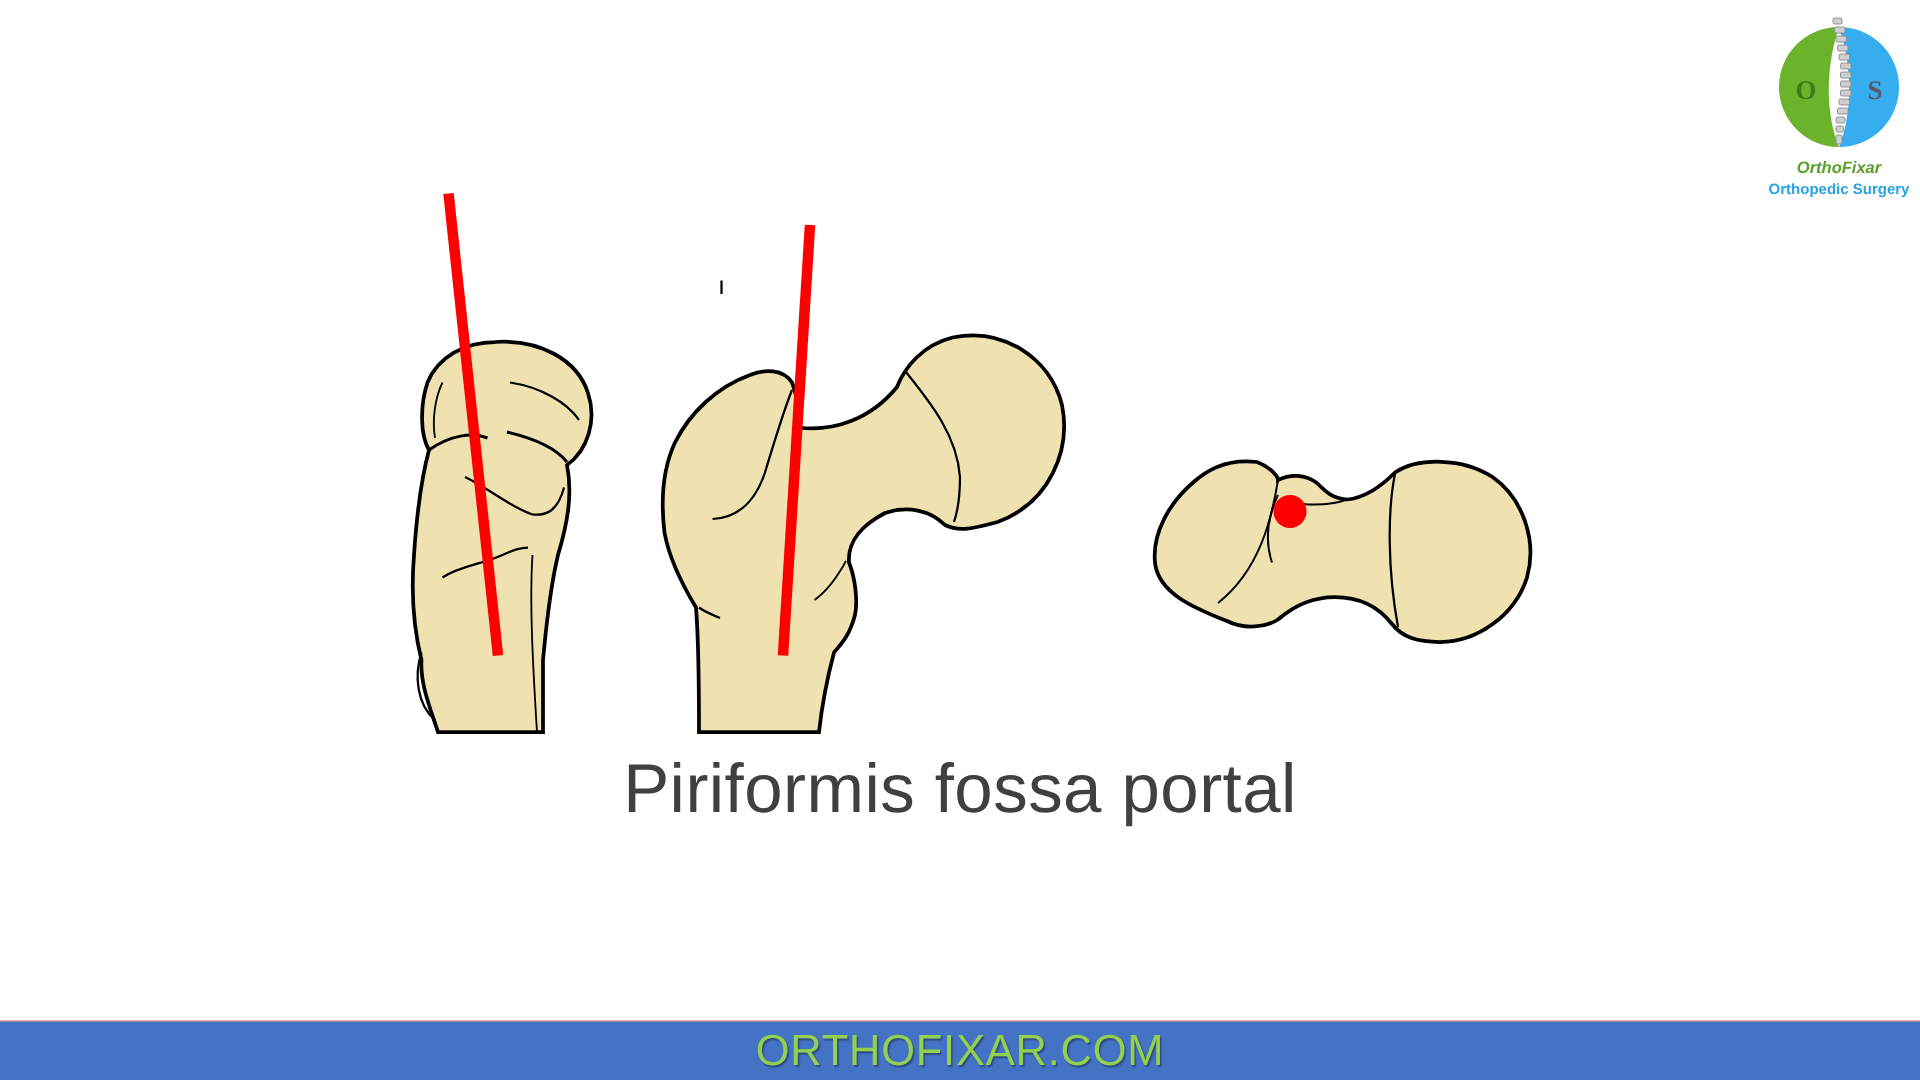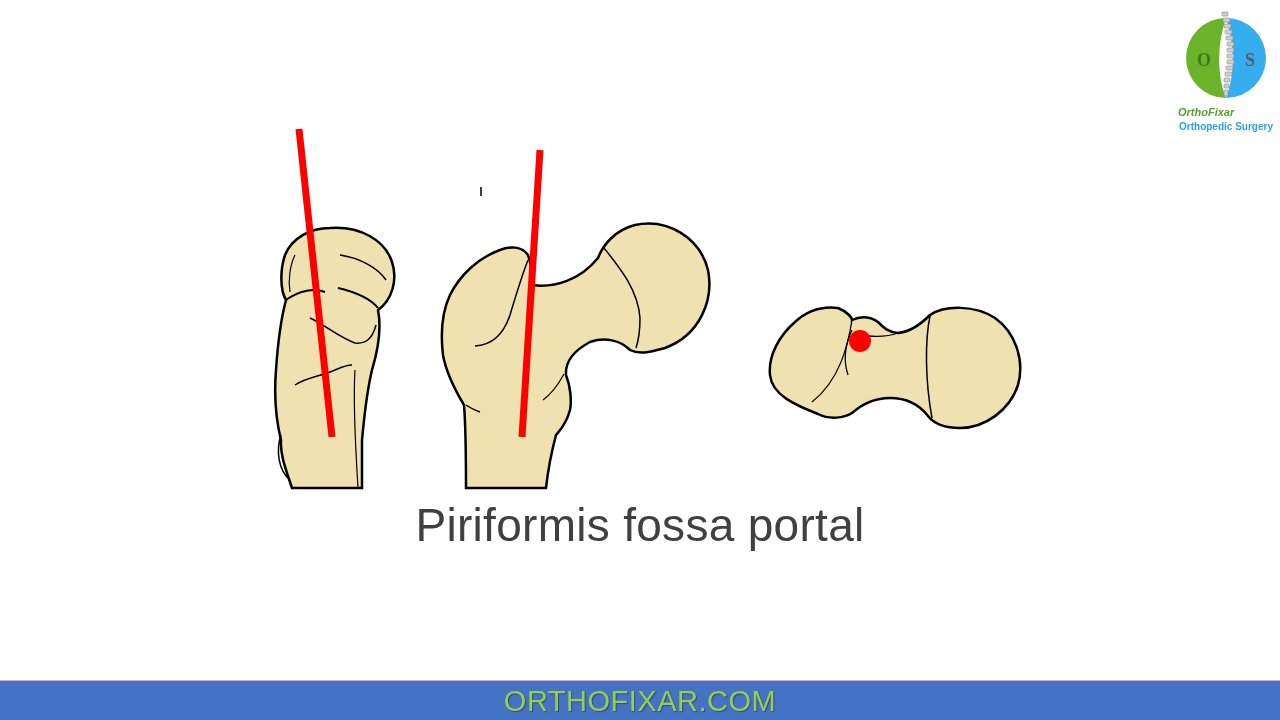--- a/index.html
+++ b/index.html
@@ -20,21 +20,21 @@
     background: #4472c4; border-top: 1px solid #fca5a5;
     display: flex; align-items: center; justify-content: center;
   }
   .footer span {
     color: #92d050; font-size: 29px; letter-spacing: 0.5px;
     font-family: "Liberation Sans", sans-serif;
     text-shadow: 1px 1px 1px rgba(0,0,0,0.35);
   }
   .logo { position: absolute; left: 1178px; top: 8px; width: 96px; height: 130px; }
   .logo-title {
-    position: absolute; left: 0; width: 96px; top: 98px; text-align: left;
+    position: absolute; left: 0; width: 96px; top: 98px; text-align: center;
     font-size: 11px; font-weight: bold; font-style: italic; color: #5aa02c;
     font-family: "Liberation Sans", sans-serif;
   }
   .logo-sub {
     position: absolute; left: -6px; width: 108px; top: 113px; text-align: center;
     font-size: 10px; font-weight: bold; color: #29a3e0;
     font-family: "Liberation Sans", sans-serif;
   }
 </style>
 </head>

